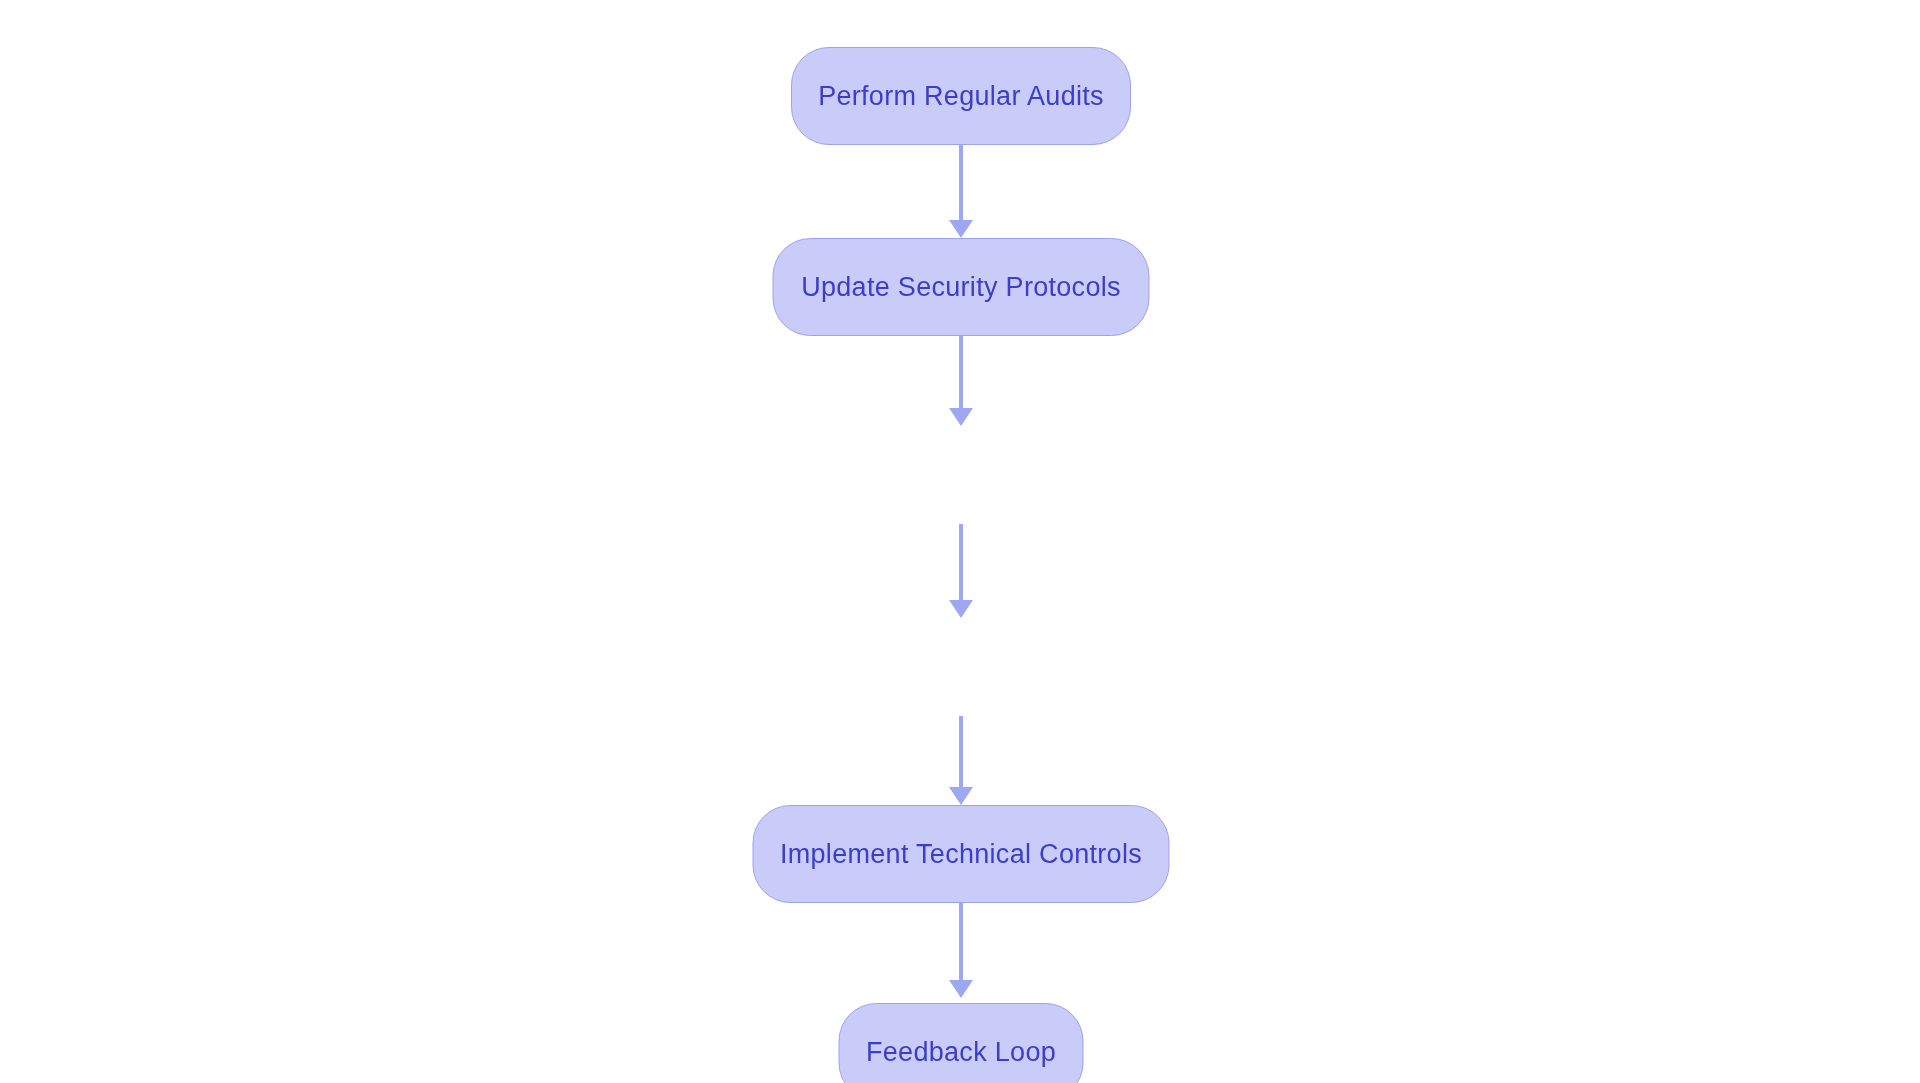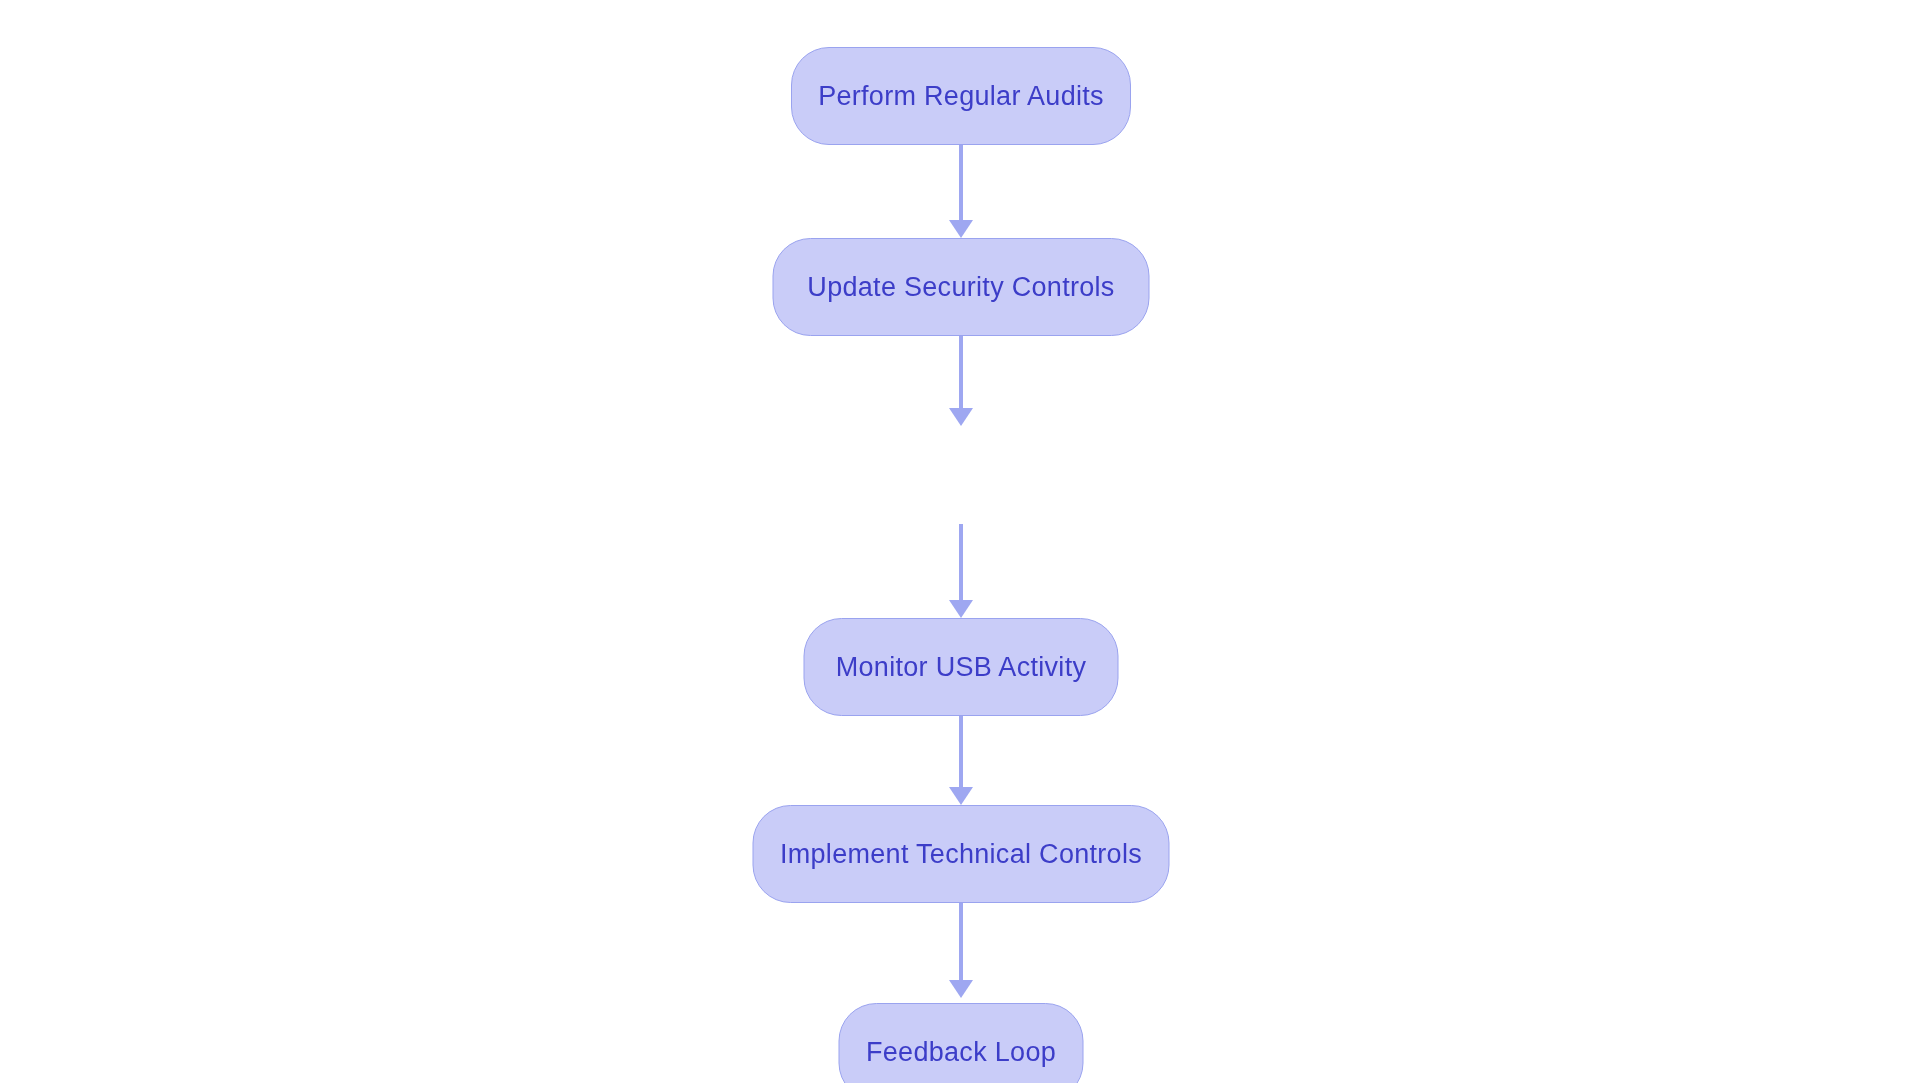--- a/index.html
+++ b/index.html
@@ -65,37 +65,34 @@
   <div class="node n1">
     <span class="label">Perform Regular Audits</span>
   </div>
 
   <div class="arrow a1">
     <div class="arrow-line"></div>
     <div class="arrow-head"></div>
   </div>
 
   <div class="node n2">
-    <span class="label">Update Security Controls</span>
+    <span class="label">Update Security Protocols</span>
   </div>
 
   <div class="arrow a2">
     <div class="arrow-line"></div>
     <div class="arrow-head"></div>
   </div>
 
 
   <div class="arrow a3">
     <div class="arrow-line"></div>
     <div class="arrow-head"></div>
   </div>
 
-  <div class="node n4">
-    <span class="label">Monitor USB Activity</span>
-  </div>
 
   <div class="arrow a4">
     <div class="arrow-line"></div>
     <div class="arrow-head"></div>
   </div>
 
   <div class="node n5">
     <span class="label">Implement Technical Controls</span>
   </div>
 

